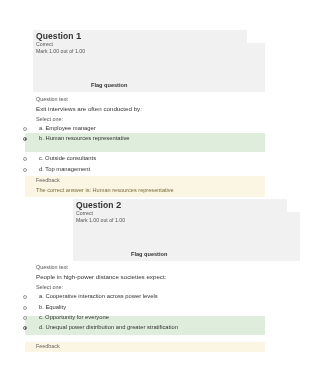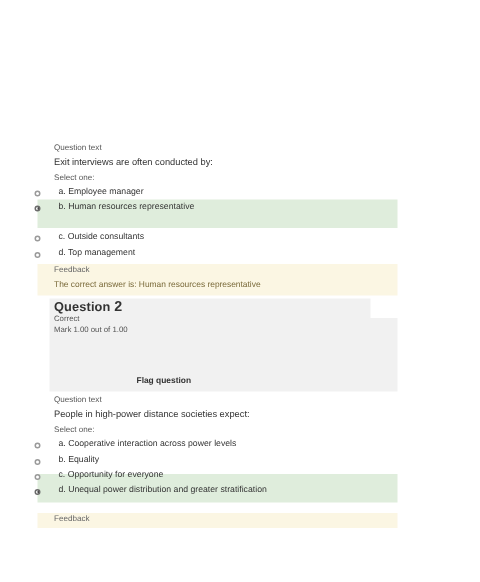--- a/index.html
+++ b/index.html
@@ -168,20 +168,28 @@
     font-size: 5.6px;
     color: #7a6a3a;
     white-space: nowrap;
   }
 </style>
 </head>
 <body>
 
 <div class="page">
 
+  <div class="q-head" style="top:30px;height:62px;">
+    <div class="band-top"></div>
+    <div class="band-body" style="height:49px;"></div>
+    <div class="qtitle"><span>Question</span> <span class="num">1</span></div>
+    <div class="qstate">Correct</div>
+    <div class="qgrade">Mark 1.00 out of 1.00</div>
+    <div class="flag" style="top:52px;">Flag question</div>
+  </div>
 
   <div class="lbl" style="top:96px;">Question text</div>
   <div class="qtext" style="top:105px;">Exit interviews are often conducted by:</div>
   <div class="lbl" style="top:116px;">Select one:</div>
 
   <div class="opt-hl" style="top:133px;height:19px;"></div>
 
   <div class="opt" style="top:125px;">
     <span class="radio"></span>
     <span class="otext">a. Employee manager</span>
@@ -196,21 +204,21 @@
   </div>
   <div class="opt" style="top:166px;">
     <span class="radio"></span>
     <span class="otext">d. Top management</span>
   </div>
 
   <div class="fb-band" style="top:176px;height:21px;"></div>
   <div class="fb-title" style="top:177px;">Feedback</div>
   <div class="fb-text" style="top:187px;">The correct answer is: Human resources representative</div>
 
-  <div class="q-head" style="top:199px;height:79px;">
+  <div class="q-head" style="top:199px;height:79px;margin-left:40px;">
     <div class="band-top"></div>
     <div class="band-body" style="height:49px;"></div>
     <div class="qtitle"><span>Question</span> <span class="num">2</span></div>
     <div class="qstate">Correct</div>
     <div class="qgrade">Mark 1.00 out of 1.00</div>
     <div class="flag" style="top:52px;">Flag question</div>
   </div>
 
   <div class="lbl" style="top:264px;">Question text</div>
   <div class="qtext" style="top:273px;">People in high-power distance societies expect:</div>

